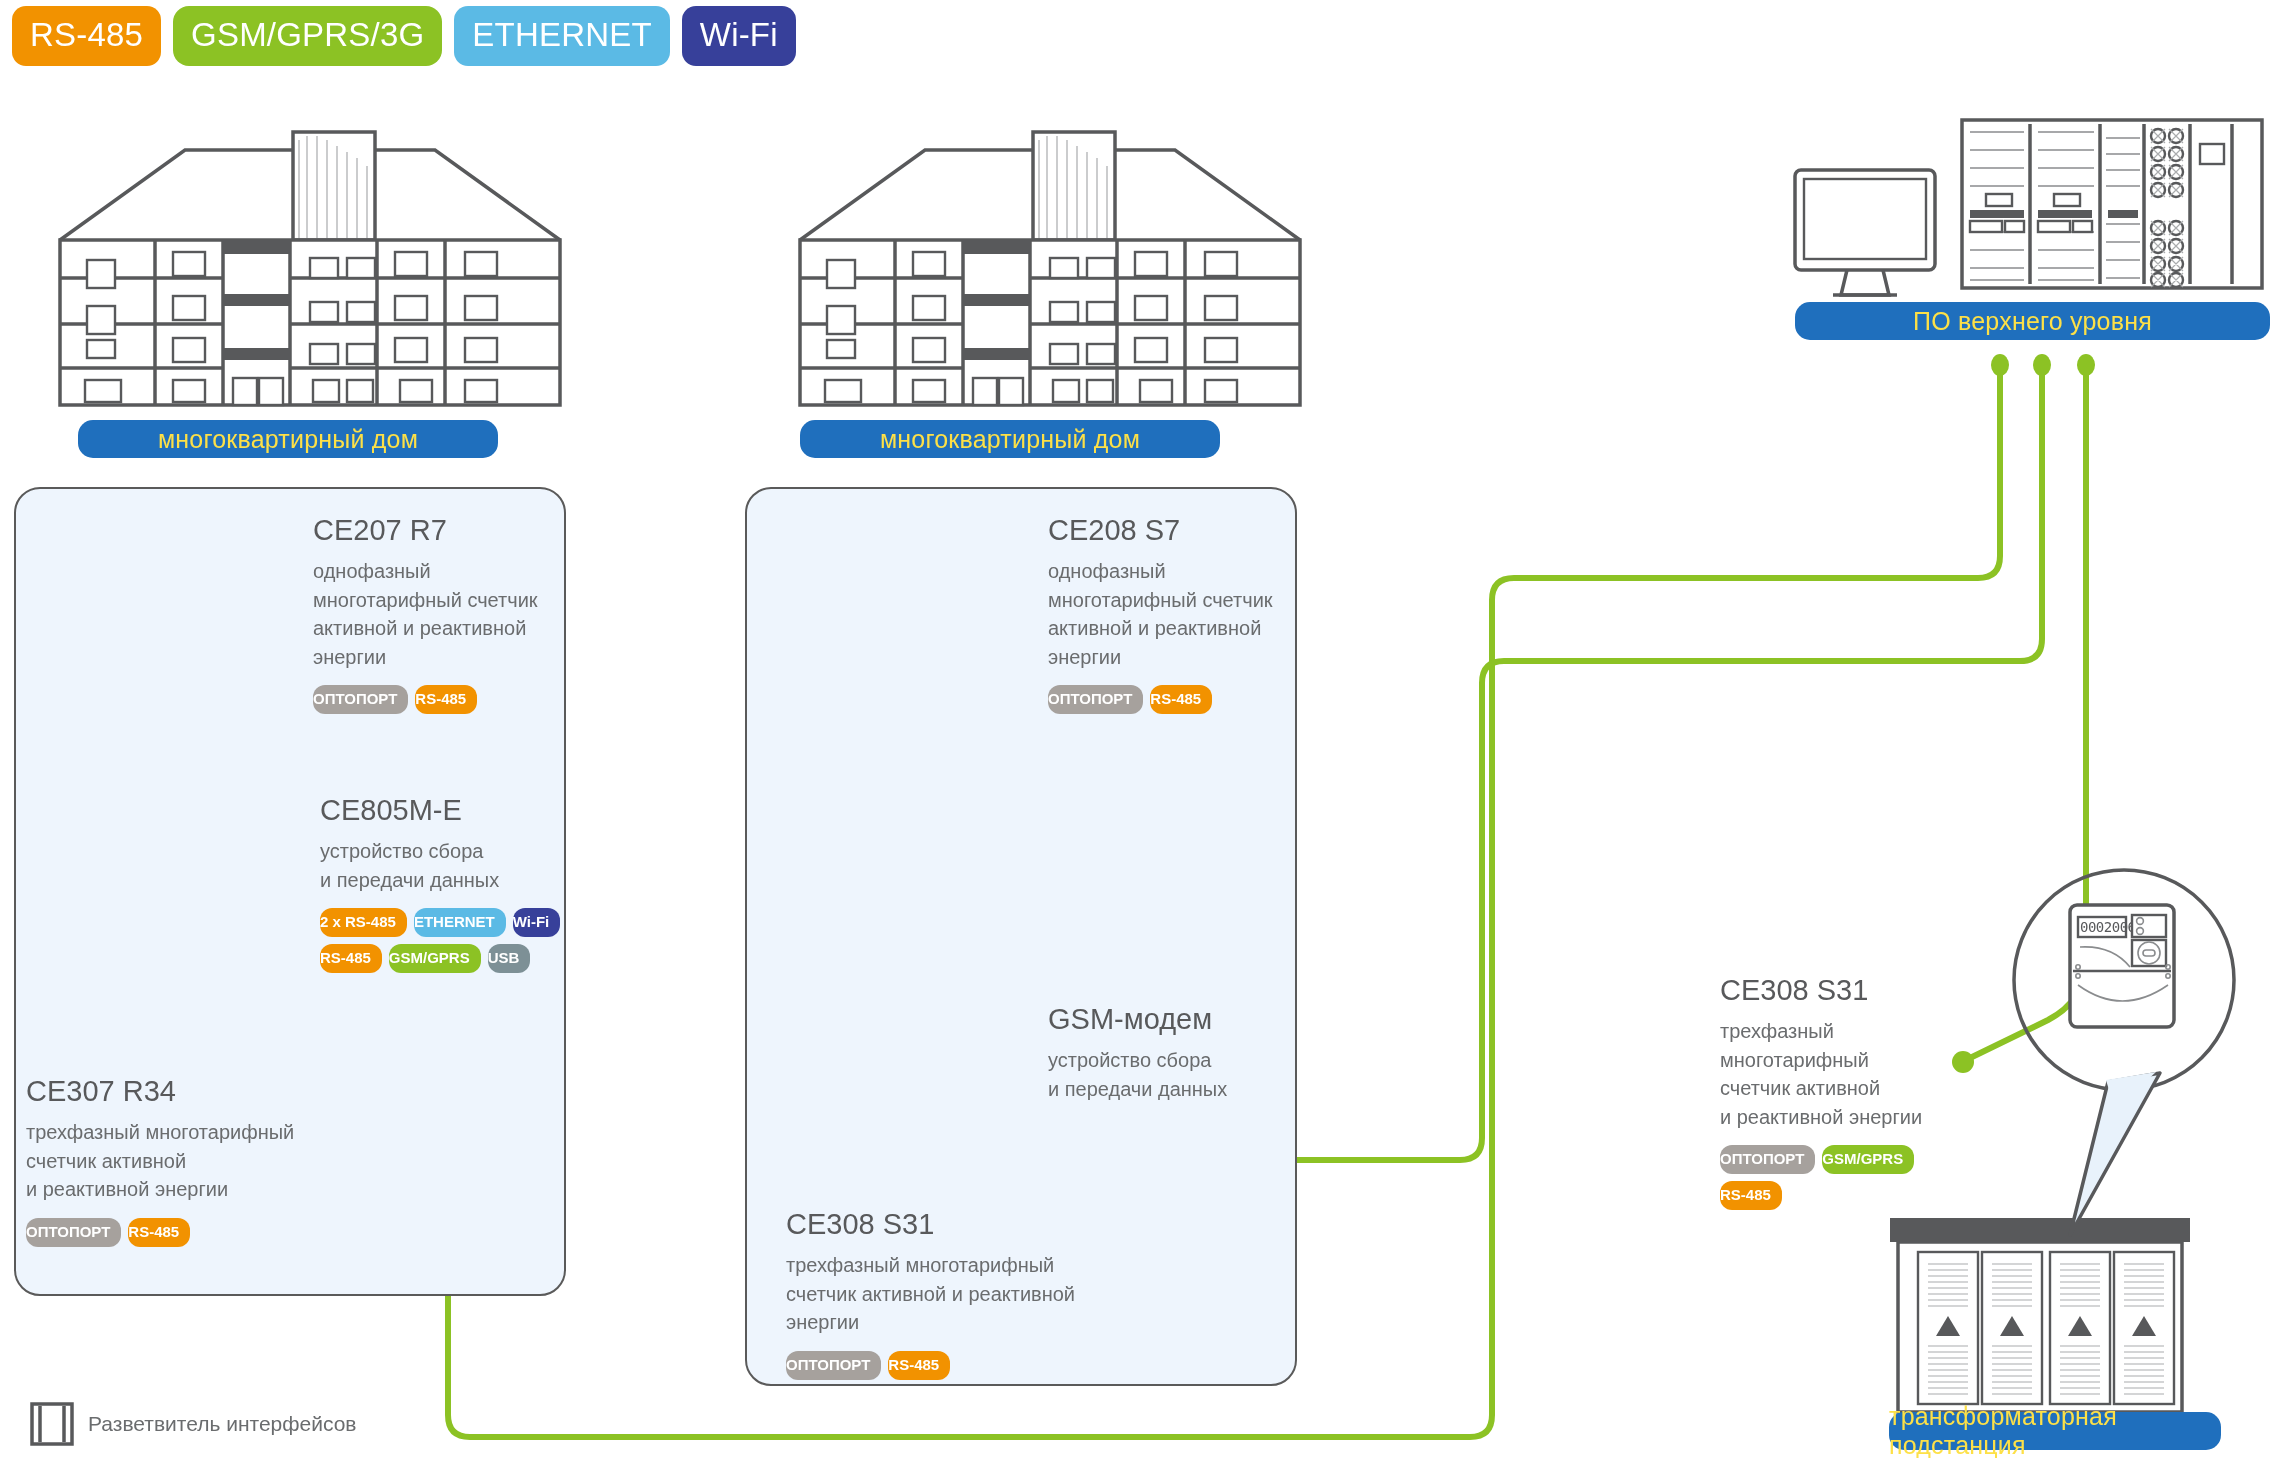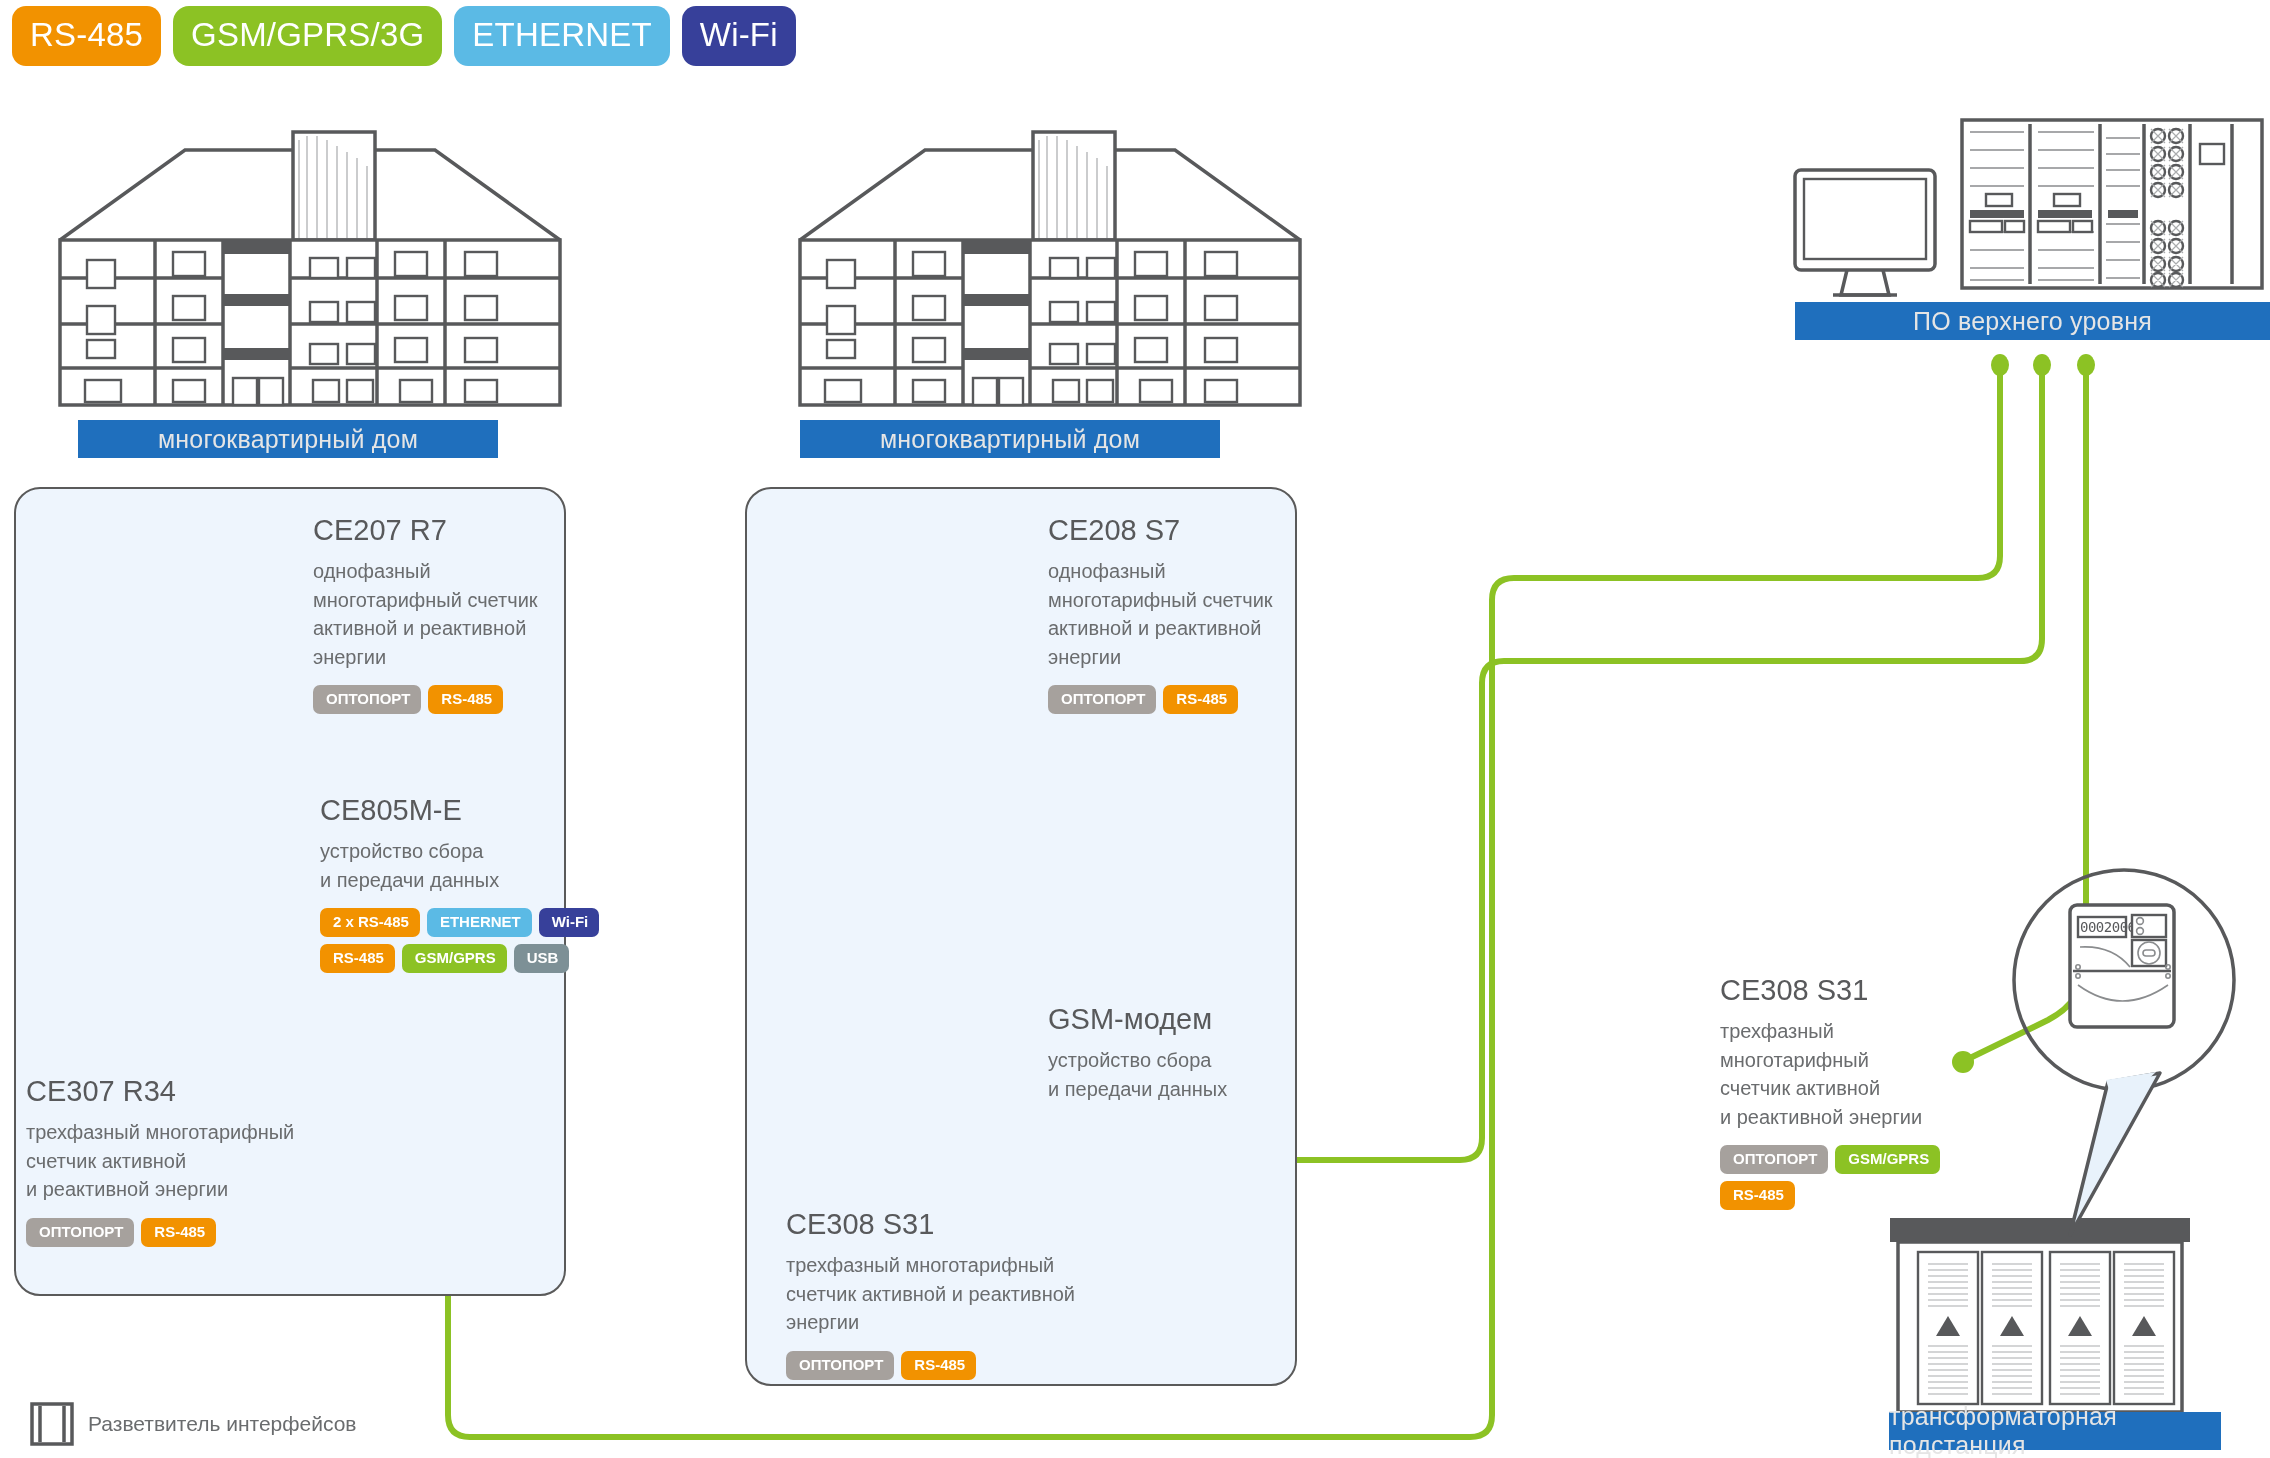--- a/index.html
+++ b/index.html
@@ -4,32 +4,32 @@
 <style>
   html,body{margin:0;padding:0;background:#ffffff;}
   body{font-family:"Liberation Sans","DejaVu Sans",sans-serif;}
   #stage{position:relative;width:2270px;height:1458px;overflow:hidden;background:#fff;}
 
   
   .proto-row{position:absolute;left:12px;top:6px;display:flex;gap:12px;align-items:center;}
   .proto{border-radius:14px;color:#fff;font-size:33px;line-height:1;padding:12px 18px 15px 18px;white-space:nowrap;letter-spacing:.2px;}
 
   
-  .caption{position:absolute;background:#1f6fbd;color:#e5e5e5;display:flex;align-items:center;justify-content:center;
-           font-size:25px;letter-spacing:.2px;height:38px;}
+  .caption{position:absolute;background:#1f6fbd;color:#fde047;display:flex;align-items:center;justify-content:center;
+           font-size:25px;letter-spacing:.2px;height:38px;border-radius:15px;}
 
   
   .panel{position:absolute;background:#eef5fd;border:2px solid #5a5a5a;border-radius:26px;}
 
   
   .blk{position:absolute;}
   .blk .ttl{font-size:29px;color:#58595b;line-height:1.05;margin:0 0 12px 0;white-space:nowrap;}
   .blk .dsc{font-size:20px;color:#6a6c6e;line-height:1.42;margin:0;}
   .tags{display:flex;flex-wrap:wrap;gap:7px;margin-top:14px;max-width:330px;}
-  .tag{border-radius:7px;color:#fff;font-size:15px;line-height:1;padding:6px 11px 8px 13px;white-space:nowrap;font-weight:bold;}
+  .tag{border-radius:12px;color:#fff;font-size:15px;line-height:1;padding:6px 11px 8px 0;white-space:nowrap;font-weight:bold;}
 
   
   .legend{position:absolute;display:flex;align-items:center;gap:16px;}
   .legend .lbl{font-size:21px;color:#6a6c6e;}
 
   svg.lay{position:absolute;left:0;top:0;width:2270px;height:1458px;pointer-events:none;}
   .ln-o{fill:none;stroke:#f29200;stroke-width:6;}
   .ln-g{fill:none;stroke:#8cc224;stroke-width:6;}
   .dot-o{fill:#f29200;}
   .dot-g{fill:#8cc224;}

